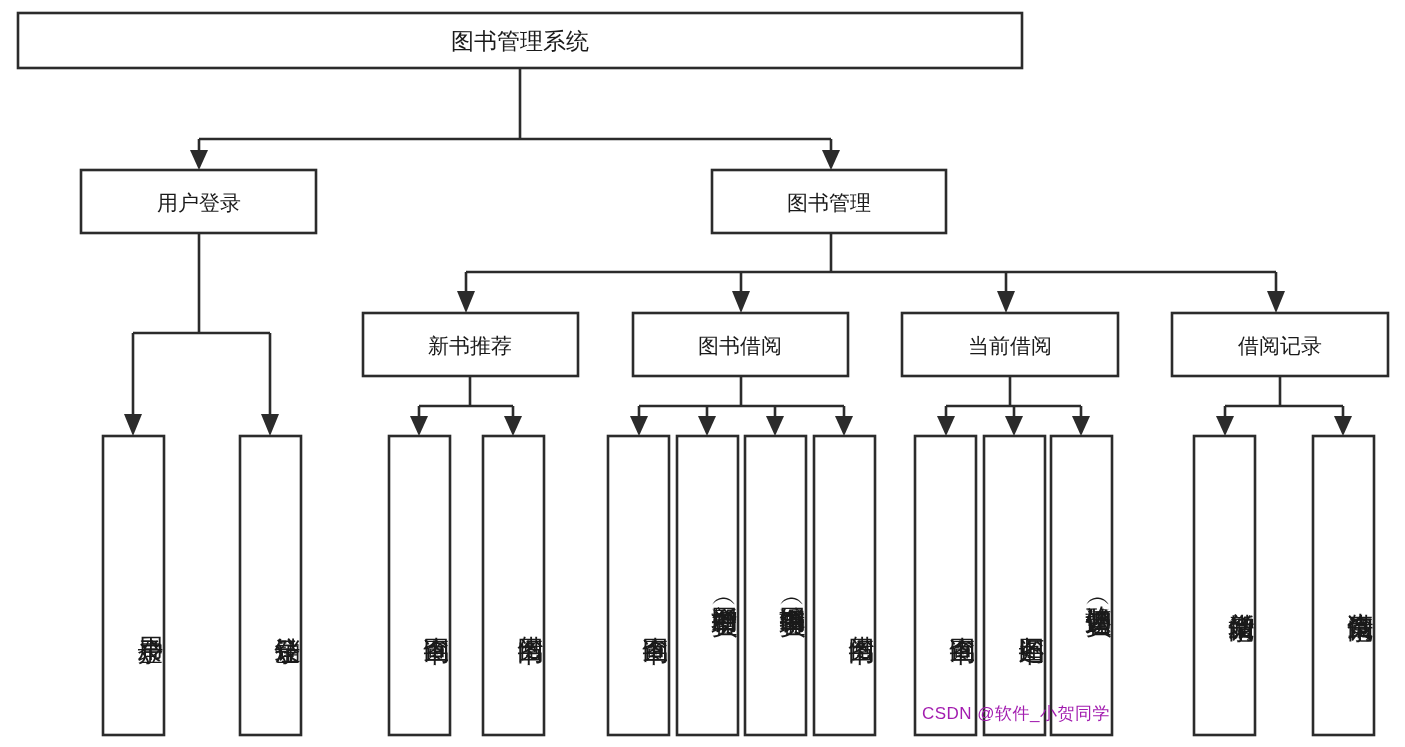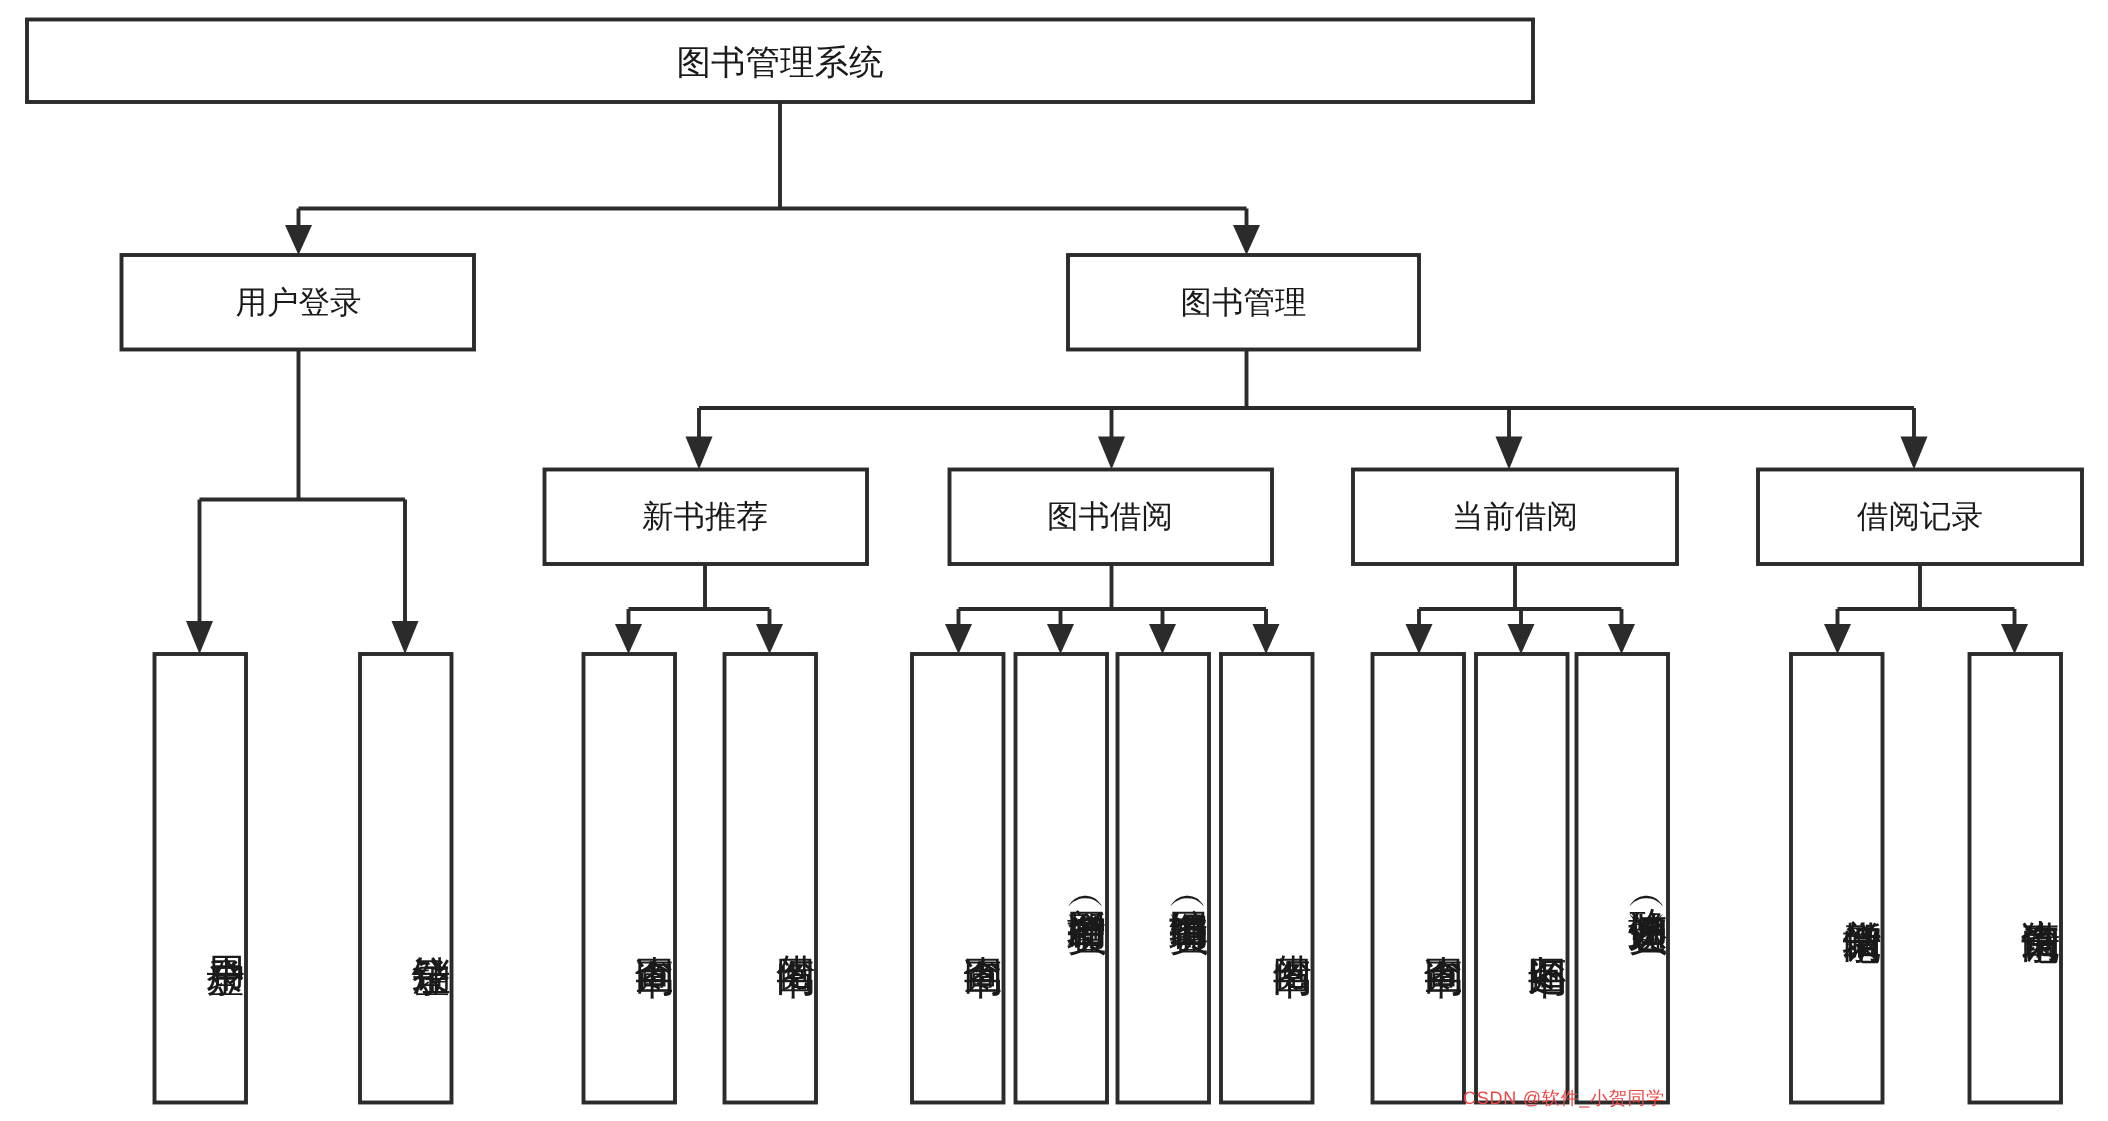--- a/index.html
+++ b/index.html
@@ -33,23 +33,23 @@
     line-height:1.04;
     letter-spacing:1px;
     color:#1a1a1a;
     white-space:nowrap;
     pointer-events:none;
     font-family:"Liberation Sans","DejaVu Sans",sans-serif;
   }
   .watermark{
     position:absolute;
     right:10px;
-    bottom:6px;
-    font-size:12px;
-    color:#ef4444;
+    bottom:22px;
+    font-size:17px;
+    color:#a21caf;
     letter-spacing:0.5px;
     font-family:"Liberation Sans","DejaVu Sans",sans-serif;
     white-space:nowrap;
   }
 </style>
 </head>
 <body>
 
 <div id="diagram-root">
 

